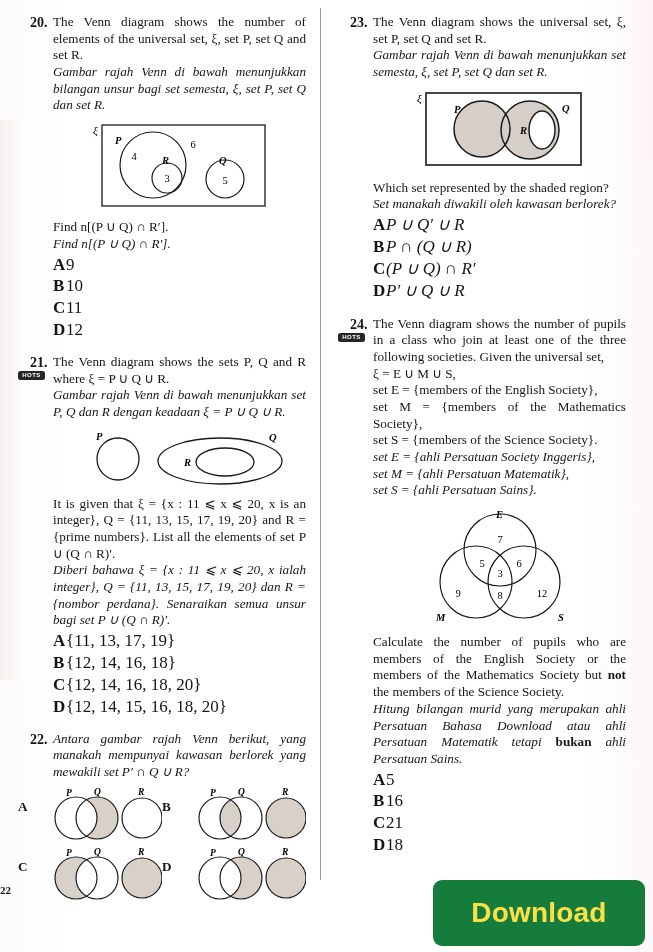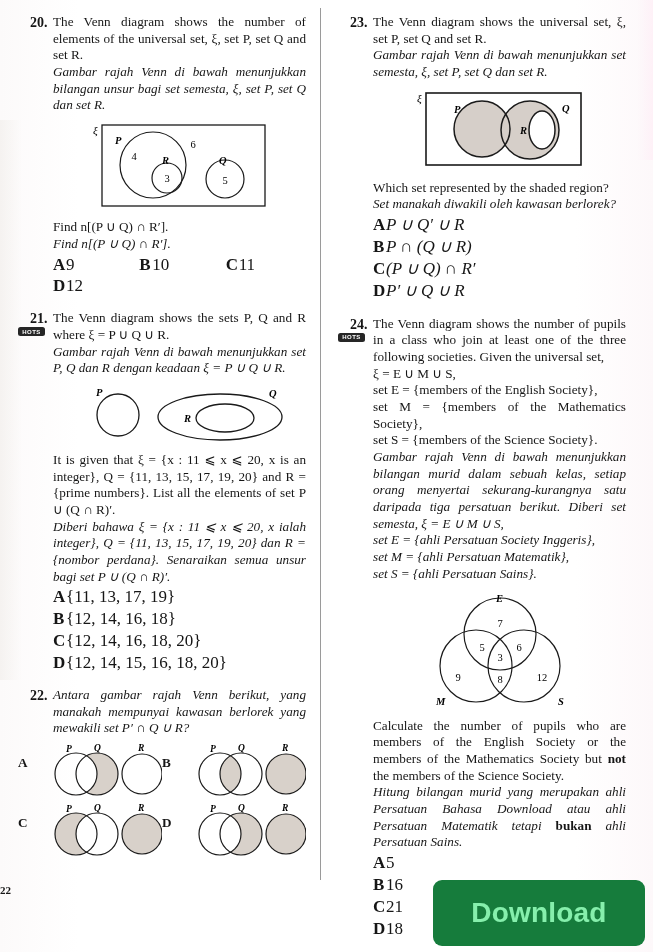--- a/index.html
+++ b/index.html
@@ -40,36 +40,36 @@
     color:#fff;font-family:"Liberation Sans",sans-serif;
     font-size:6px;font-weight:bold;letter-spacing:.4px;
     display:flex;align-items:center;justify-content:center;
     line-height:1;
   }
   .hots-21{top:17px;}
   .hots-24{top:17px;}
 
   
   .opts{margin-top:1px;font-size:17px;line-height:1.285;}
-  .opts.two-col{display:grid;grid-template-columns:1fr 1fr 1fr;column-gap:6px;}
+  .opts.two-col{display:grid;grid-template-columns:1fr;column-gap:6px;}
   .opt{white-space:nowrap;}
   .opt .lab{font-weight:bold;display:inline-block;width:13px;}
 
   
   .fig{display:flex;justify-content:center;margin:6px 0 7px;}
   .fig svg{display:block;}
   svg text{font-family:"Liberation Serif",serif;}
 
   .pagenum{position:absolute;left:0;right:0;top:884px;
     font-size:11px;font-weight:bold;font-family:"Liberation Serif",serif;}
 
   .dlwrap{position:absolute;left:433px;top:880px;}
   .dlbtn{
     width:212px;height:66px;border:none;border-radius:9px;
-    background:#167c3c;color:#86efac;
+    background:#167c3c;color:#fde047;
     font-family:"Liberation Sans",sans-serif;
     font-size:28px;font-weight:bold;letter-spacing:.2px;
     display:flex;align-items:center;justify-content:center;
     cursor:pointer;
   }
   .q22opts{margin-top:4px;}
   .q22row{display:flex;margin-bottom:4px;}
   .q22cell{display:flex;align-items:flex-start;width:50%;}
   .q22lab{font-weight:bold;font-size:13.2px;padding-top:14px;width:16px;flex:none;}
 </style>
@@ -281,21 +281,20 @@
     <div class="q" style="margin-top:14px;">
       <div class="hots hots-24">HOTS</div>
       <div class="qhead">
         <div class="qnum">24.</div>
         <div class="qbody">
           <div>The Venn diagram shows the number of pupils in a class who join at least one of the three following societies. Given the universal set,</div>
           <div>ξ = E ∪ M ∪ S,</div>
           <div>set E = {members of the English Society},</div>
           <div>set M = {members of the Mathematics Society},</div>
           <div>set S = {members of the Science Society}.</div>
-          <div class="ms">Gambar rajah Venn di bawah menunjukkan bilangan murid dalam sebuah kelas, setiap orang menyertai sekurang-kurangnya satu daripada tiga persatuan berikut. Diberi set semesta, ξ = E ∪ M ∪ S,</div>
           <div class="ms">set E = {ahli Persatuan Society Inggeris},</div>
           <div class="ms">set M = {ahli Persatuan Matematik},</div>
           <div class="ms">set S = {ahli Persatuan Sains}.</div>
 
           <div class="fig">
             <svg width="160" height="122" viewBox="0 0 160 122">
               <circle cx="80" cy="45" r="36" fill="none" stroke="#1a1a1a" stroke-width="1.2"></circle>
               <circle cx="56" cy="77" r="36" fill="none" stroke="#1a1a1a" stroke-width="1.2"></circle>
               <circle cx="104" cy="77" r="36" fill="none" stroke="#1a1a1a" stroke-width="1.2"></circle>
               <text x="76" y="13" font-size="10.5" font-style="italic" font-weight="bold">E</text>

